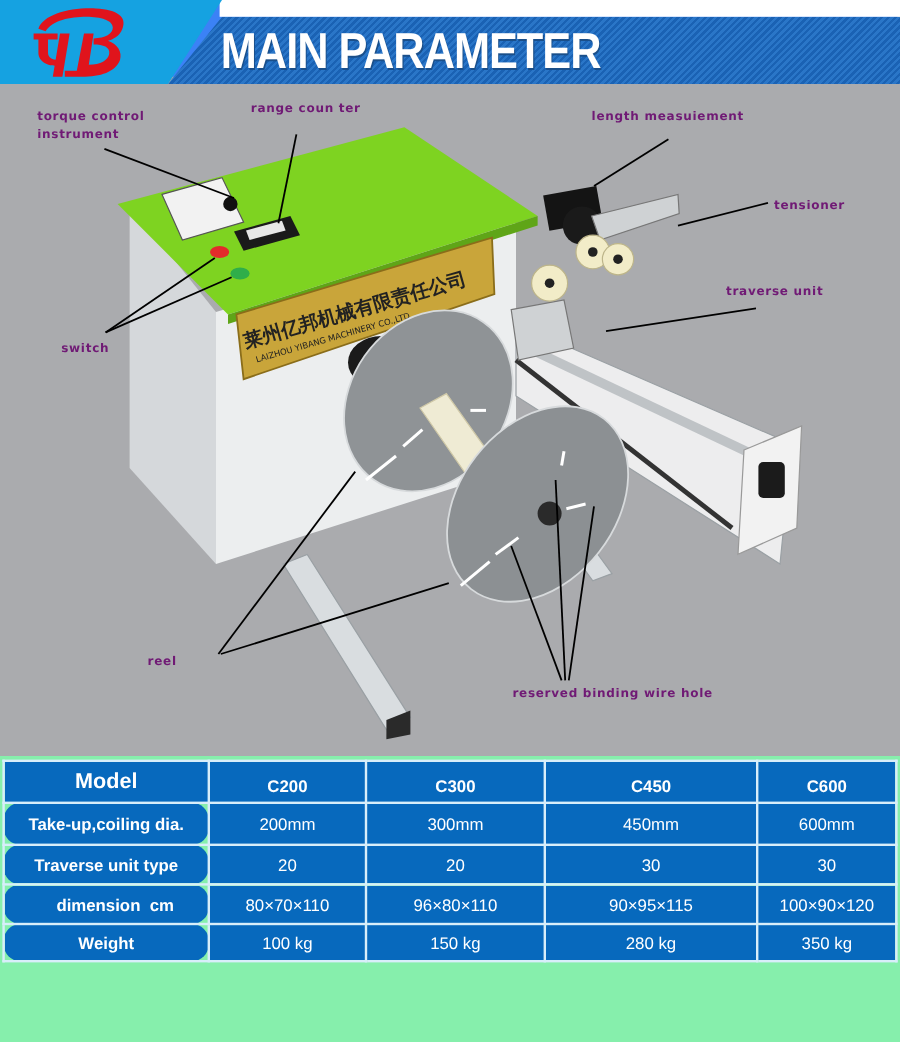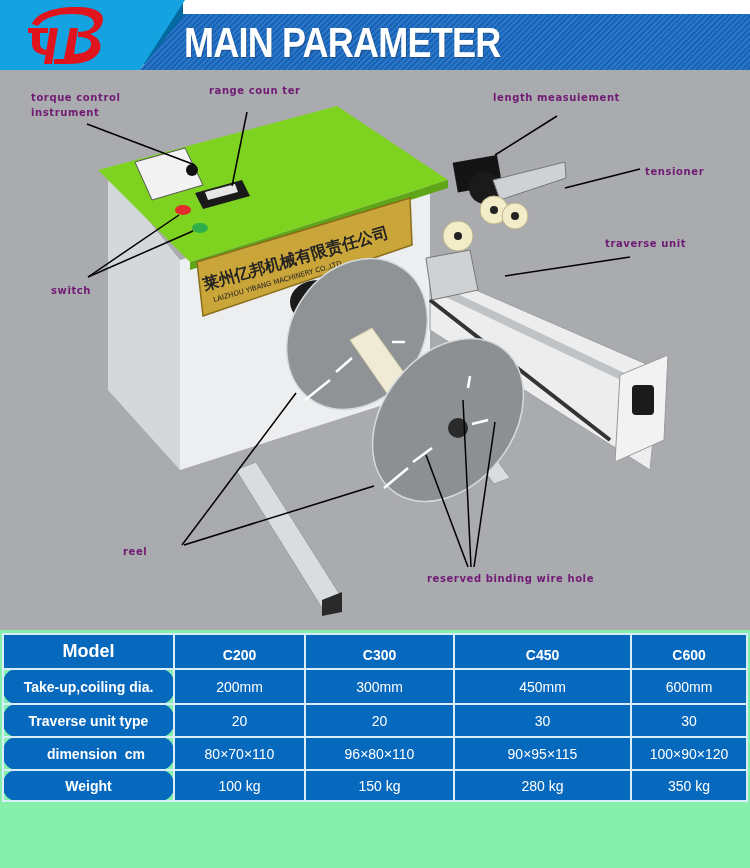--- a/index.html
+++ b/index.html
@@ -1,20 +1,20 @@
 <!DOCTYPE html>
 <html><head>
 <meta charset="utf-8">
 <style>
   * { box-sizing: border-box; margin: 0; padding: 0; }
   html, body { width: 750px; height: 868px; overflow: hidden; background: #a9aaad; }
   body { position: relative; font-family: "Liberation Sans", "DejaVu Sans", sans-serif; }
 
   
-  .header { position: absolute; left: 0; top: 0; width: 750px; height: 64px; background: #0369a1; border-radius: 23px; }
+  .header { position: absolute; left: 0; top: 0; width: 750px; height: 64px; background: #3b82f6; border-radius: 23px; }
   .logo-panel { position: absolute; left: 0; top: 0; width: 185px; height: 70px; background: #15a2e1; }
   .stripe-panel {
     position: absolute; left: 140px; top: 14px; width: 610px; height: 56px;
     background: repeating-linear-gradient(135deg, #1a62b4 0px, #1a62b4 2px, #2a76c8 2px, #2a76c8 4px);
     clip-path: polygon(45px 0, 610px 0, 610px 56px, 0 56px);
   }
   .stripe-top { position: absolute; left: 183px; top: 0; width: 567px; height: 14px; background: #ffffff; }
   .logo { position: absolute; left: 18px; top: 4px; width: 90px; height: 62px; }
   .page-title {
     position: absolute; left: 184px; top: 18px; font-size: 42px; font-weight: bold; color: #ffffff;

